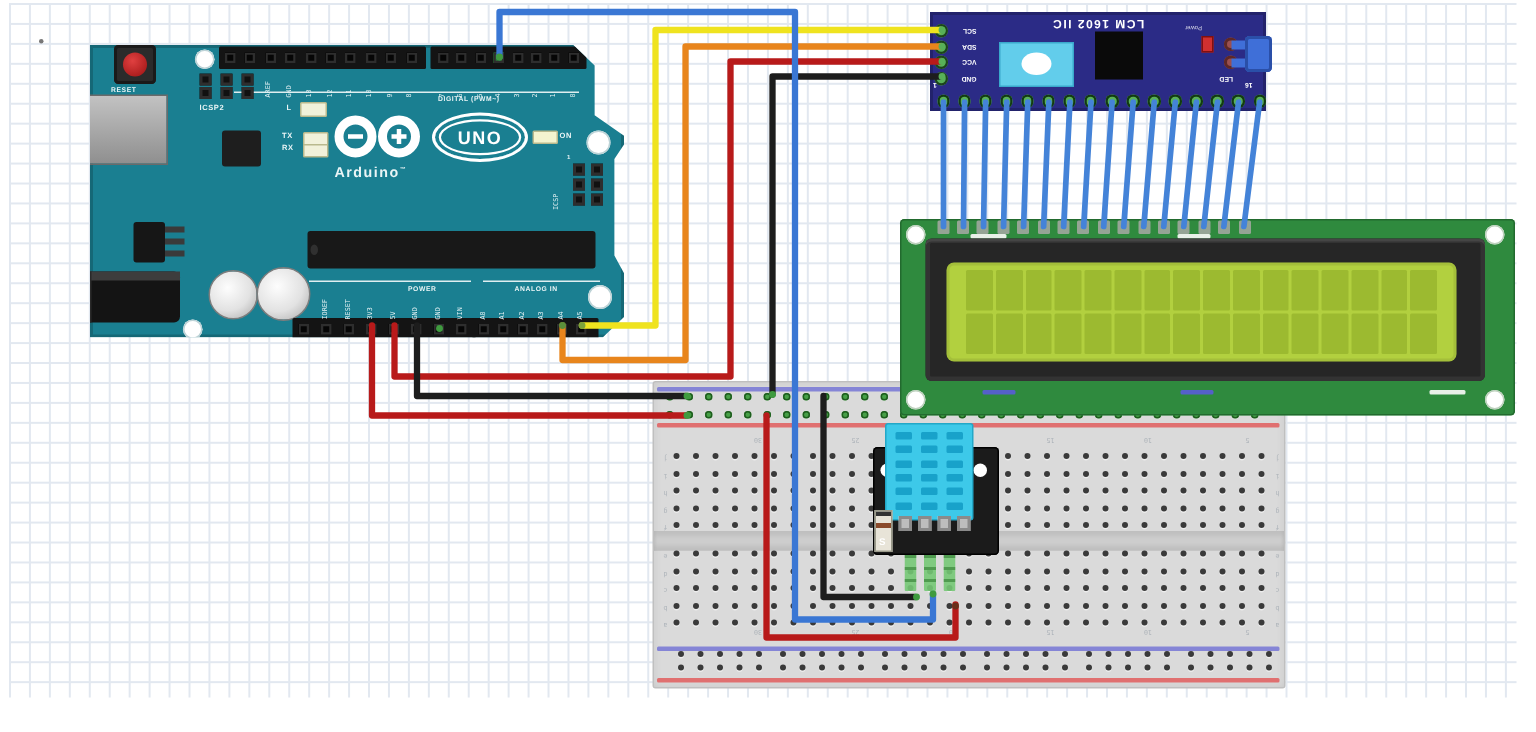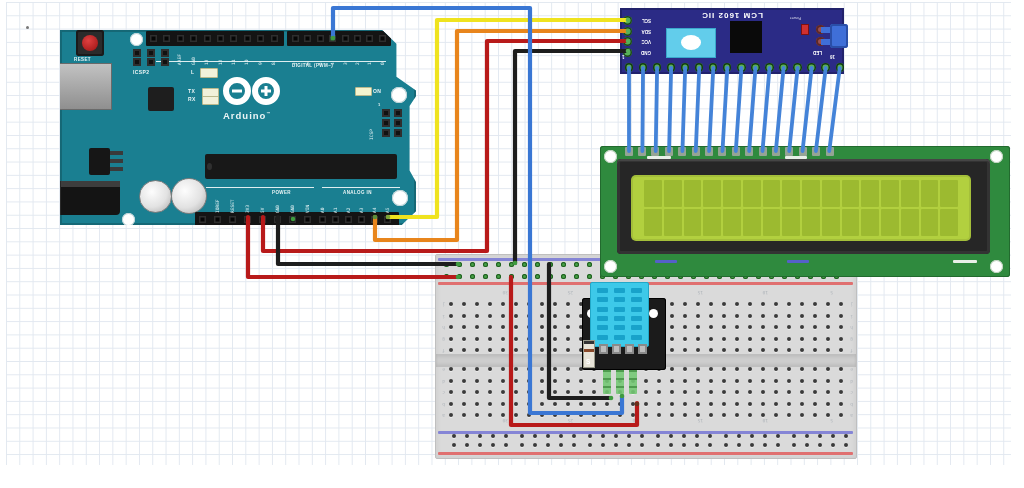--- a/index.html
+++ b/index.html
@@ -145,20 +145,23 @@
     <div class="btxt" style="left:128px;top:66px;">RX</div>
     <div class="ledrect" style="left:142px;top:66px;width:15px;height:7px;"></div>
 
     <svg class="abs" style="left:161px;top:46px;" width="64" height="30" viewBox="0 0 64 30">
       <circle cx="16" cy="15" r="11" fill="none" stroke="#ffffff" stroke-width="6"></circle>
       <circle cx="45" cy="15" r="11" fill="none" stroke="#ffffff" stroke-width="6"></circle>
       <rect x="11" y="13.5" width="10" height="3" fill="#fff"></rect>
       <rect x="40" y="13.5" width="10" height="3" fill="#fff"></rect>
       <rect x="43.5" y="10" width="3" height="10" fill="#fff"></rect>
     </svg>
+    <div class="uno-oval" style="left:228px;top:45px;width:60px;height:29px;">
+      <span>UNO</span>
+    </div>
     <div class="btxt" style="left:163px;top:80px;font-size:9.5px;letter-spacing:1px;">
       <span>Arduino</span><sup style="font-size:4px;">™</sup>
     </div>
 
     <div class="ledrect" style="left:295px;top:57px;width:15px;height:7px;background:#f4f4cf;"></div>
     <div class="btxt" style="left:313px;top:58px;">ON</div>
 
     <div id="icsp-pins" class="abs" style="left:322px;top:79px;">
         <div class="pin" style="position: absolute; left: 0px; top: 0px; width: 8px; height: 8px; box-shadow: rgb(46, 46, 46) 0px 0px 0px 2px inset; background: rgb(17, 17, 17);"></div>
         <div class="pin" style="position: absolute; left: 12px; top: 0px; width: 8px; height: 8px; box-shadow: rgb(46, 46, 46) 0px 0px 0px 2px inset; background: rgb(17, 17, 17);"></div>

